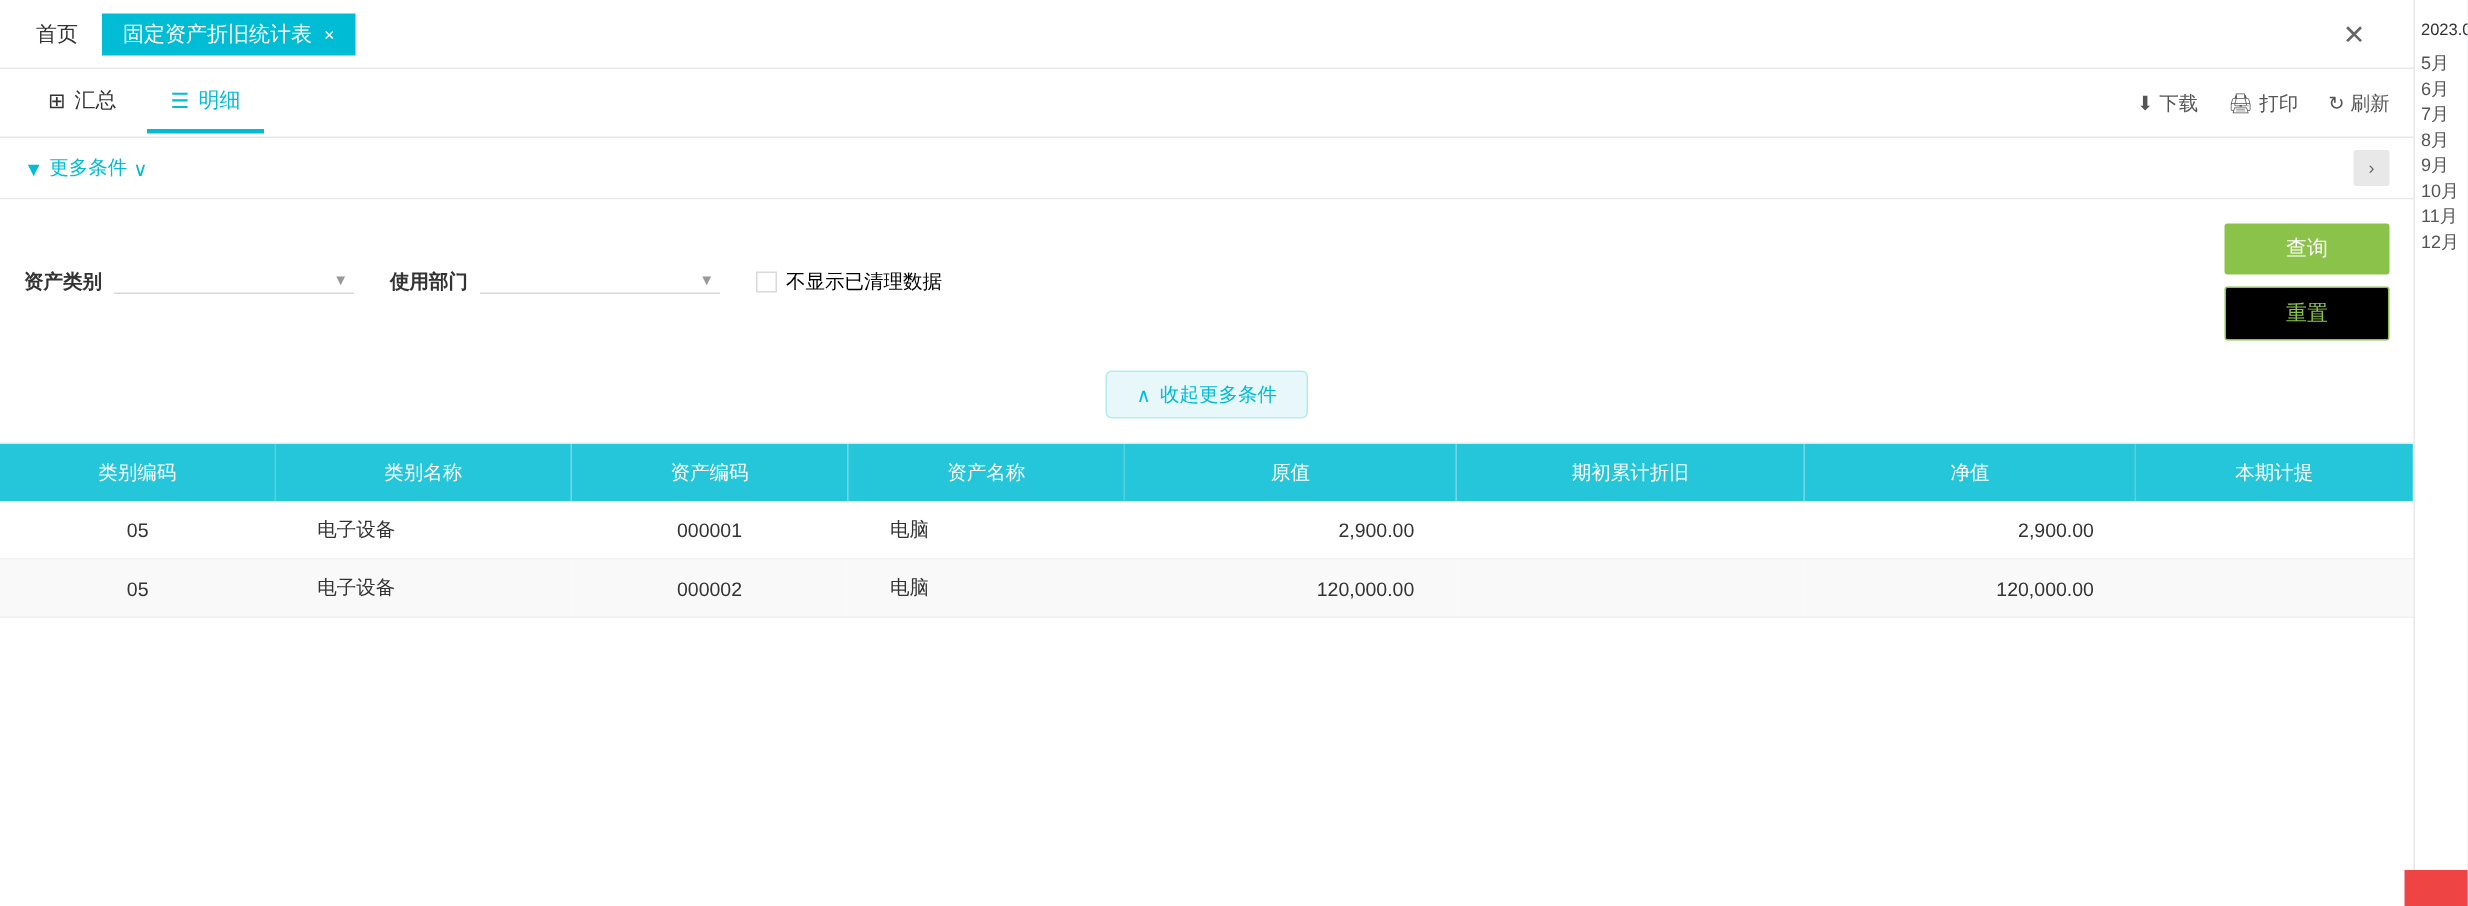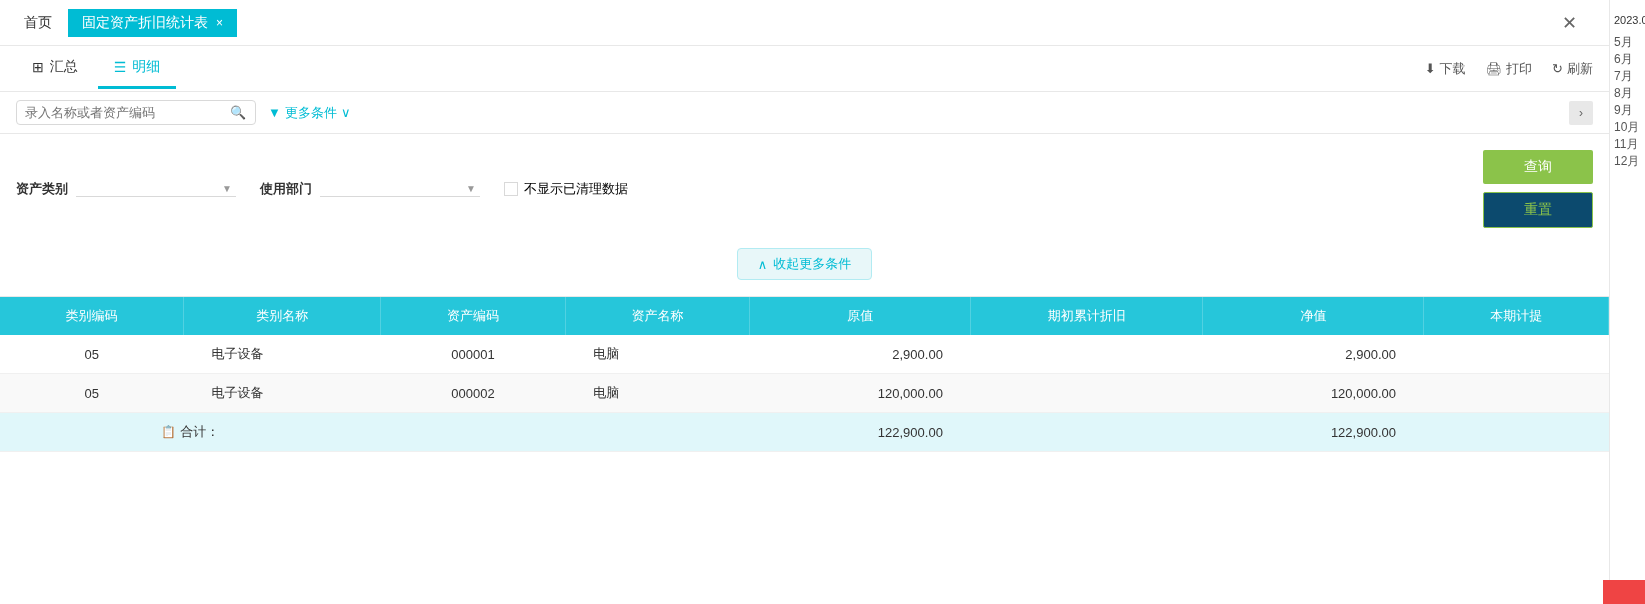--- a/index.html
+++ b/index.html
@@ -241,21 +241,21 @@
       background: #8bc34a;
       color: #fff;
       border: none;
       padding: 8px 40px;
       font-size: 14px;
       cursor: pointer;
       border-radius: 2px;
     }
 
     .btn-reset {
-      background: #0c4a6e;
+      background: #000000;
       color: #8bc34a;
       border: 1px solid #8bc34a;
       padding: 8px 40px;
       font-size: 14px;
       cursor: pointer;
       border-radius: 2px;
     }
 
     .collapse-bar {
       display: flex;
@@ -395,24 +395,20 @@
         <span>打印</span>
       </div>
       <div class="toolbar-btn">
         <span>↻</span>
         <span>刷新</span>
       </div>
     </div>
   </div>
 
   <div class="search-bar">
-    <div class="search-input-wrap">
-      <input class="search-input" type="text" placeholder="录入名称或者资产编码" style="">
-      <span style="color:#999;">🔍</span>
-    </div>
     <div class="more-filters">
       <span>▼</span>
       <span>更多条件</span>
       <span>∨</span>
     </div>
     <div style="flex:1;"></div>
     <div class="expand-arrow">
       <span style="font-size:12px;color:#666;">›</span>
     </div>
   </div>
@@ -479,31 +475,20 @@
           <tr>
       <td class="center">05</td>
       <td>电子设备</td>
       <td class="center">000002</td>
       <td>电脑</td>
       <td class="num">120,000.00</td>
       <td class="num"></td>
       <td class="num">120,000.00</td>
       <td class="num"></td>
     </tr>
-          <tr class="summary-row">
-    <td colspan="2" class="center">
-      <span style="color:#00bcd4;font-size:12px;">📋</span> 合计：
-    </td>
-    <td></td>
-    <td></td>
-    <td class="num">122,900.00</td>
-    <td class="num"></td>
-    <td class="num">122,900.00</td>
-    <td class="num"></td>
-  </tr>
         </tbody>
     </table>
   </div>
 </div>
 
 <div class="right-sidebar">
   <span class="sidebar-month" style="font-size:11px;color:#333;">2023.01</span>
   <div id="sidebar-months"><span class="sidebar-month">5月</span><span class="sidebar-month">6月</span><span class="sidebar-month">7月</span><span class="sidebar-month">8月</span><span class="sidebar-month">9月</span><span class="sidebar-month">10月</span><span class="sidebar-month">11月</span><span class="sidebar-month">12月</span></div>
   <div class="spacer"></div>
   <span class="sidebar-month year-badge">2023</span>

